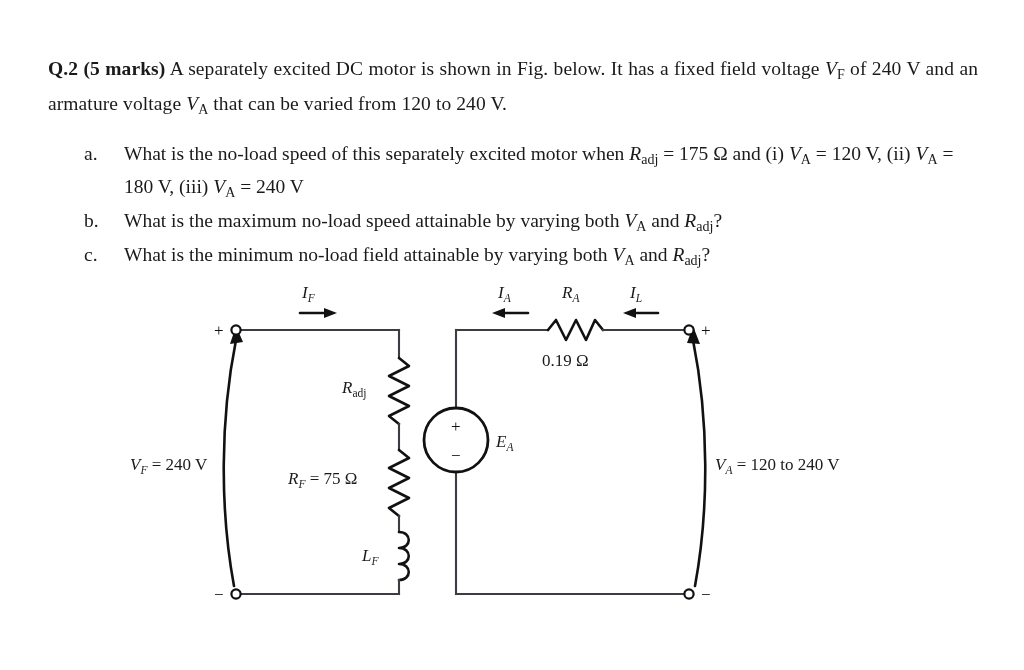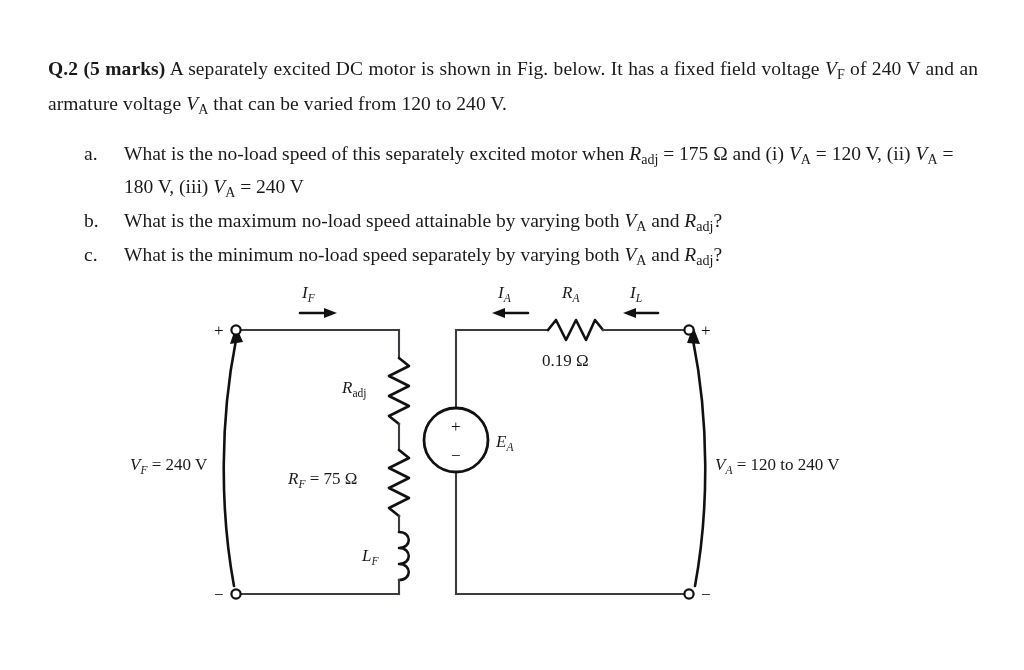--- a/index.html
+++ b/index.html
@@ -144,21 +144,21 @@
 
     <div class="qitem">
       <span class="marker">a.</span><span>What is the no-load speed of this separately excited motor when </span><span class="nb"><span class="var">R</span><span class="sub">adj</span></span><span> = 175 Ω and (i) </span><span class="nb"><span class="var">V</span><span class="sub">A</span></span><span> = 120 V, (ii) </span><span class="nb"><span class="var">V</span><span class="sub">A</span></span><span> = 180 V, (iii) </span><span class="nb"><span class="var">V</span><span class="sub">A</span></span><span> = 240 V</span>
     </div>
 
     <div class="qitem">
       <span class="marker">b.</span><span>What is the maximum no-load speed attainable by varying both </span><span class="nb"><span class="var">V</span><span class="sub">A</span></span><span> and </span><span class="nb"><span class="var">R</span><span class="sub">adj</span></span><span>?</span>
     </div>
 
     <div class="qitem">
-      <span class="marker">c.</span><span>What is the minimum no-load speed separately by varying both </span><span class="nb"><span class="var">V</span><span class="sub">A</span></span><span> and </span><span class="nb"><span class="var">R</span><span class="sub">adj</span></span><span>?</span>
+      <span class="marker">c.</span><span>What is the minimum no-load field attainable by varying both </span><span class="nb"><span class="var">V</span><span class="sub">A</span></span><span> and </span><span class="nb"><span class="var">R</span><span class="sub">adj</span></span><span>?</span>
     </div>
 
   </div>
 
   <div id="figure">
     <svg width="800" height="340" viewBox="0 0 800 340" xmlns="http://www.w3.org/2000/svg">
 
       <g>
 
         <path class="wire" d="M 132 50 L 289 50"></path>

